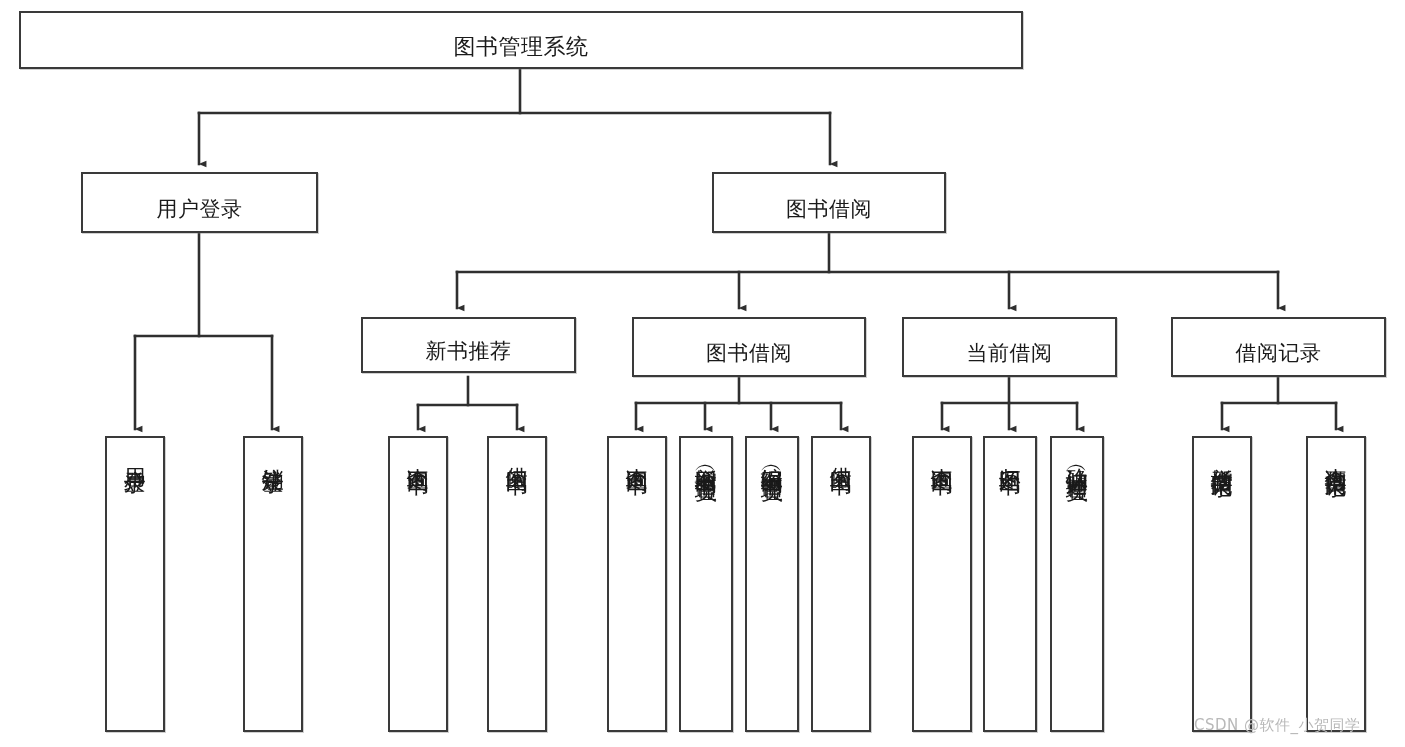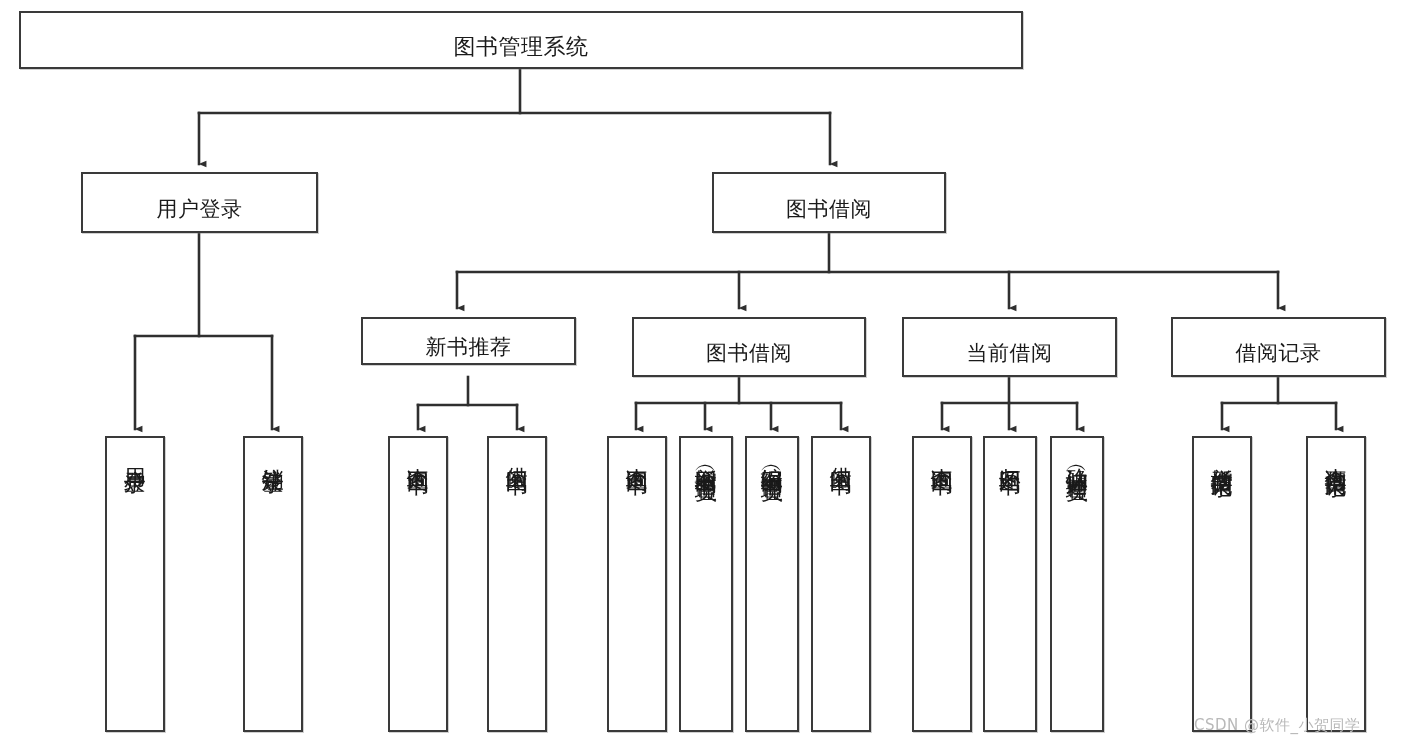--- a/index.html
+++ b/index.html
@@ -128,21 +128,21 @@
     <span class="lbl">图书管理系统</span>
   </div>
 
   <div class="node horiz" style="left:81px; top:172px; width:237px; height:61px;">
     <span class="lbl">用户登录</span>
   </div>
   <div class="node horiz" style="left:712px; top:172px; width:234px; height:61px;">
     <span class="lbl">图书借阅</span>
   </div>
 
-  <div class="node horiz" style="left:361px; top:317px; width:215px; height:48px;">
+  <div class="node horiz" style="left:361px; top:317px; width:215px; height:56px;">
     <span class="lbl">新书推荐</span>
   </div>
   <div class="node horiz" style="left:632px; top:317px; width:234px; height:60px;">
     <span class="lbl">图书借阅</span>
   </div>
   <div class="node horiz" style="left:902px; top:317px; width:215px; height:60px;justify-content:center;">
     <span class="lbl">当前借阅</span>
   </div>
   <div class="node horiz" style="left:1171px; top:317px; width:215px; height:60px;">
     <span class="lbl">借阅记录</span>

